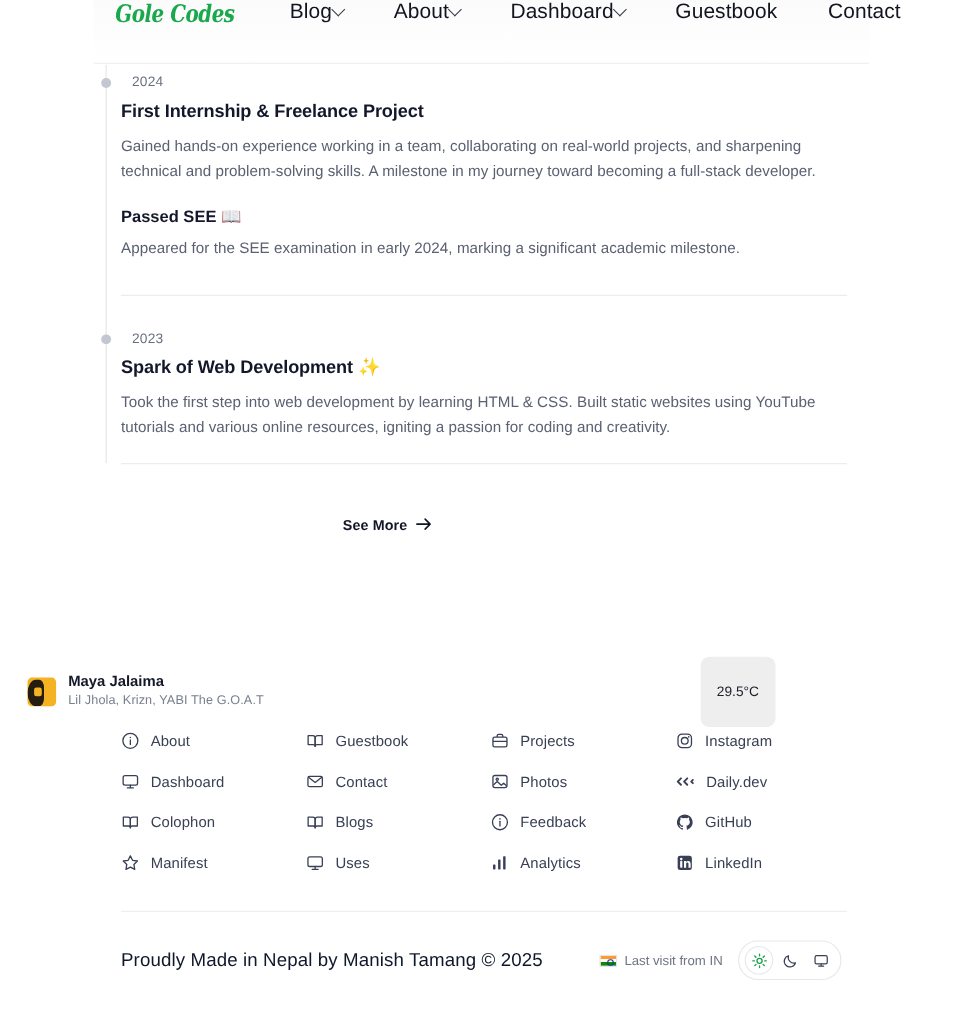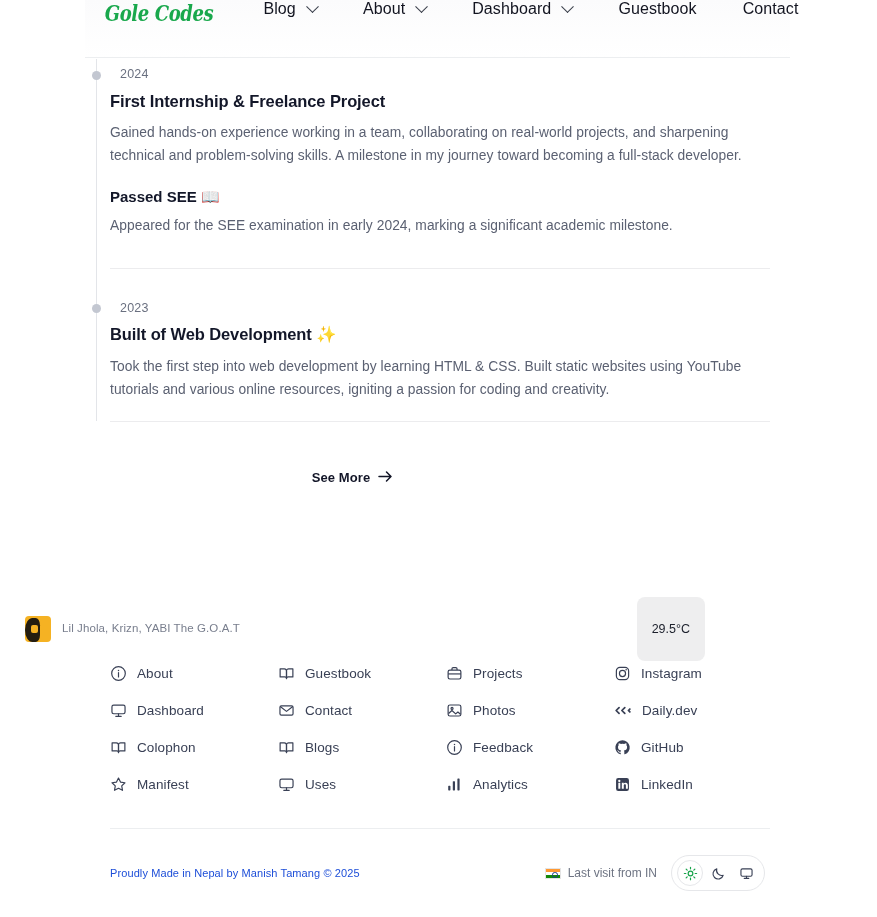--- a/index.html
+++ b/index.html
@@ -56,22 +56,22 @@
     margin-left: auto;
     display: flex;
     align-items: center;
     gap: 24px;
     padding-right: 2px;
   }
 
   .nav-item {
     display: flex;
     align-items: center;
-    gap: 12px;
-    font-size: 16px;
+    gap: 1px;
+    font-size: 19px;
     color: #121420;
     letter-spacing: 0.1px;
     cursor: pointer;
     white-space: nowrap;
     margin-left: 22px;
   }
   .nav-item .chev {
     display: inline-block;
     width: 9px; height: 9px;
     border-right: 1.4px solid #3a3f4b;
@@ -251,22 +251,22 @@
   }
   .footer-bottom {
     position: absolute;
     left: 0; top: 855px;
     width: 705px;
     display: flex;
     align-items: center;
     padding: 0 25px 0 25px;
   }
   .made-in {
-    font-size: 11px;
-    color: #1d4ed8;
+    font-size: 17px;
+    color: #0f172a;
     letter-spacing: 0.1px;
   }
   .visit-wrap {
     margin-left: auto;
     display: flex;
     align-items: center;
     gap: 14px;
   }
   .visit {
     display: flex;
@@ -370,21 +370,21 @@
 
       <div class="tl-divider" style="top:221px"></div>
     </div>
 
     <div class="tl-entry">
       <div class="tl-dot" style="top:257px"></div>
       <div class="tl-year" style="top:254px">2023</div>
 
       <div class="tl-body" style="top:276px">
         <div class="tl-title">
-          <span>Built of Web Development</span>
+          <span>Spark of Web Development</span>
           <span class="emj">✨</span>
         </div>
         <div class="tl-text" style="margin-top:9px">Took the first step into web development by learning HTML &amp; CSS. Built static websites using YouTube tutorials and various online resources, igniting a passion for coding and creativity.</div>
       </div>
 
       <div class="tl-divider" style="top:374px"></div>
     </div>
   </section>
 
   <div class="container see-more">
@@ -395,20 +395,21 @@
           <path d="M1 6.5h12M8.5 2l4.5 4.5L8.5 11" stroke="#121527" stroke-width="1.5" stroke-linecap="round" stroke-linejoin="round"></path>
         </svg>
       </span>
     </div>
   </div>
 
   <div class="container author-row">
     <div class="author">
       <div class="avatar"></div>
       <div>
+        <div class="author-name">Maya Jalaima</div>
         <div class="author-tag">Lil Jhola, Krizn, YABI The G.O.A.T</div>
       </div>
     </div>
     <div class="weather">29.5°C</div>
   </div>
 
   <div class="container" style="top:0;height:0">
     <div class="footer-links">
 
       <a class="flink">

